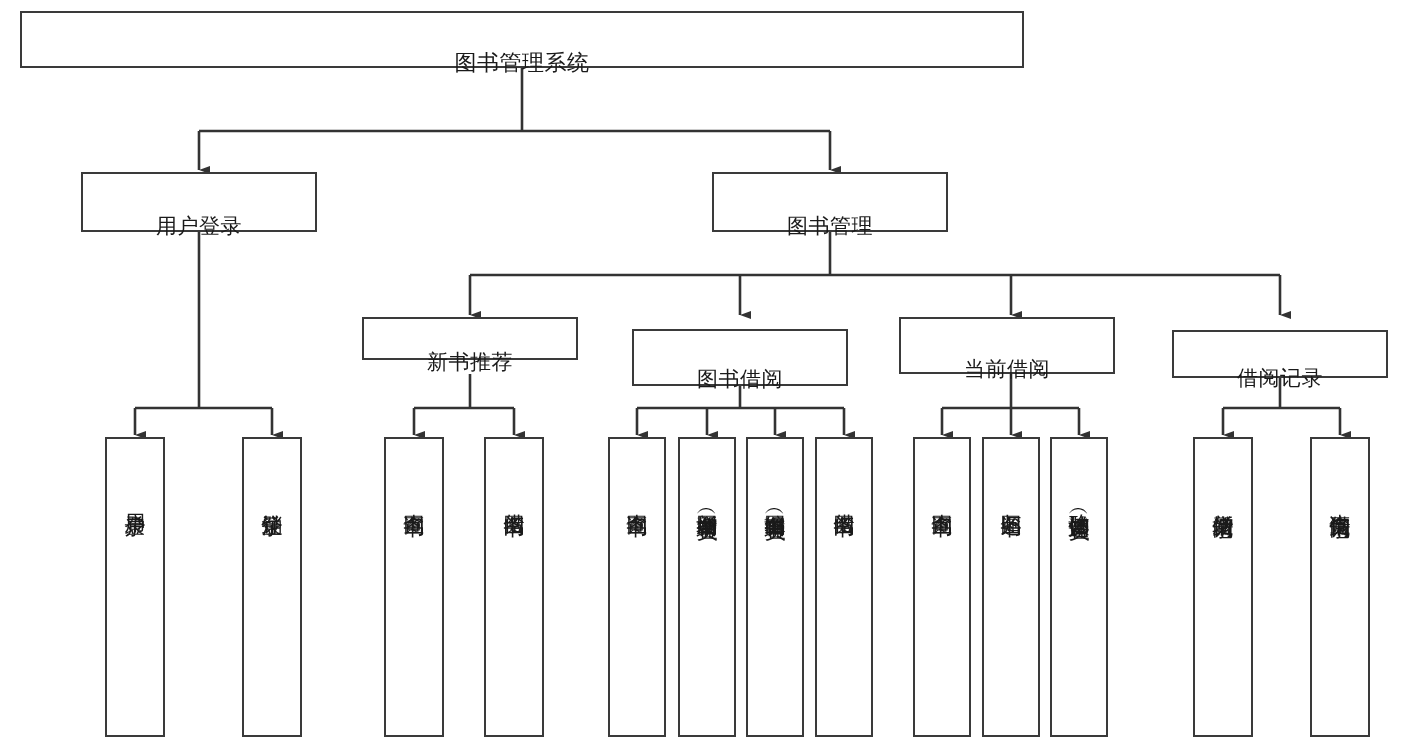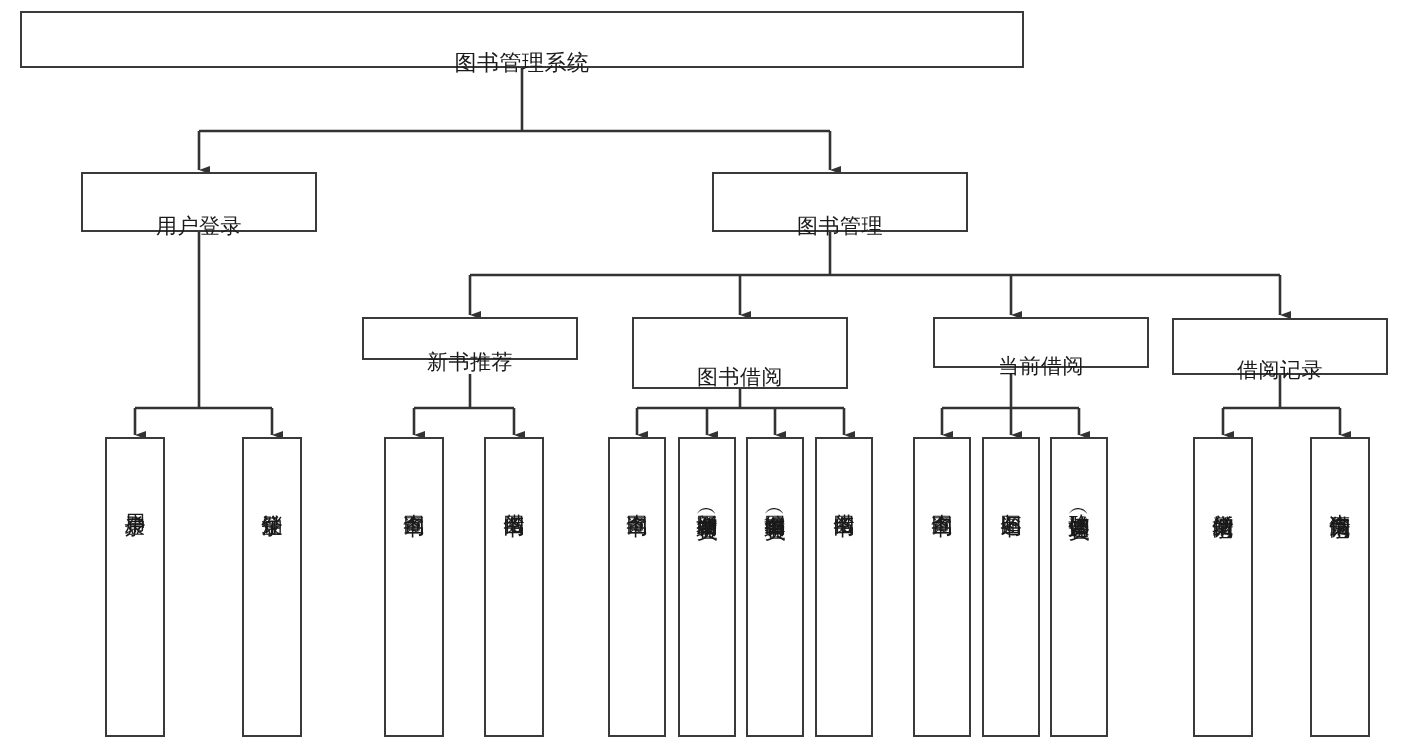--- a/index.html
+++ b/index.html
@@ -140,34 +140,34 @@
     </g>
   </svg>
 
   <div class="node horiz" id="root-node" style="left:20px; top:11px; width:1004px; height:57px;">
     <span class="label">图书管理系统</span>
   </div>
 
   <div class="node horiz" style="left:81px; top:172px; width:236px; height:60px;">
     <span class="label">用户登录</span>
   </div>
-  <div class="node horiz" style="left:712px; top:172px; width:256px; height:60px;">
+  <div class="node horiz" style="left:712px; top:172px; width:236px; height:60px;">
     <span class="label">图书管理</span>
   </div>
 
   <div class="node horiz" style="left:362px; top:317px; width:216px; height:43px;">
     <span class="label">新书推荐</span>
   </div>
-  <div class="node horiz" style="left:632px; top:317px; width:216px; height:72px;">
+  <div class="node horiz" style="left:632px; top:329px; width:216px; height:57px;font-family:Liberation Mono, monospace;">
     <span class="label">图书借阅</span>
   </div>
-  <div class="node horiz" style="left:933px; top:317px; width:216px; height:51px;">
+  <div class="node horiz" style="left:899px; top:317px; width:216px; height:57px;">
     <span class="label">当前借阅</span>
   </div>
-  <div class="node horiz" style="left:1172px; top:318px; width:216px; height:57px;">
+  <div class="node horiz" style="left:1172px; top:330px; width:216px; height:48px;">
     <span class="label">借阅记录</span>
   </div>
 
   <div class="node vert" style="left:105px; top:437px; width:60px; height:300px;">
     <span class="label">用户登录</span>
   </div>
   <div class="node vert" style="left:242px; top:437px; width:60px; height:300px;">
     <span class="label">注销登录</span>
   </div>
 

